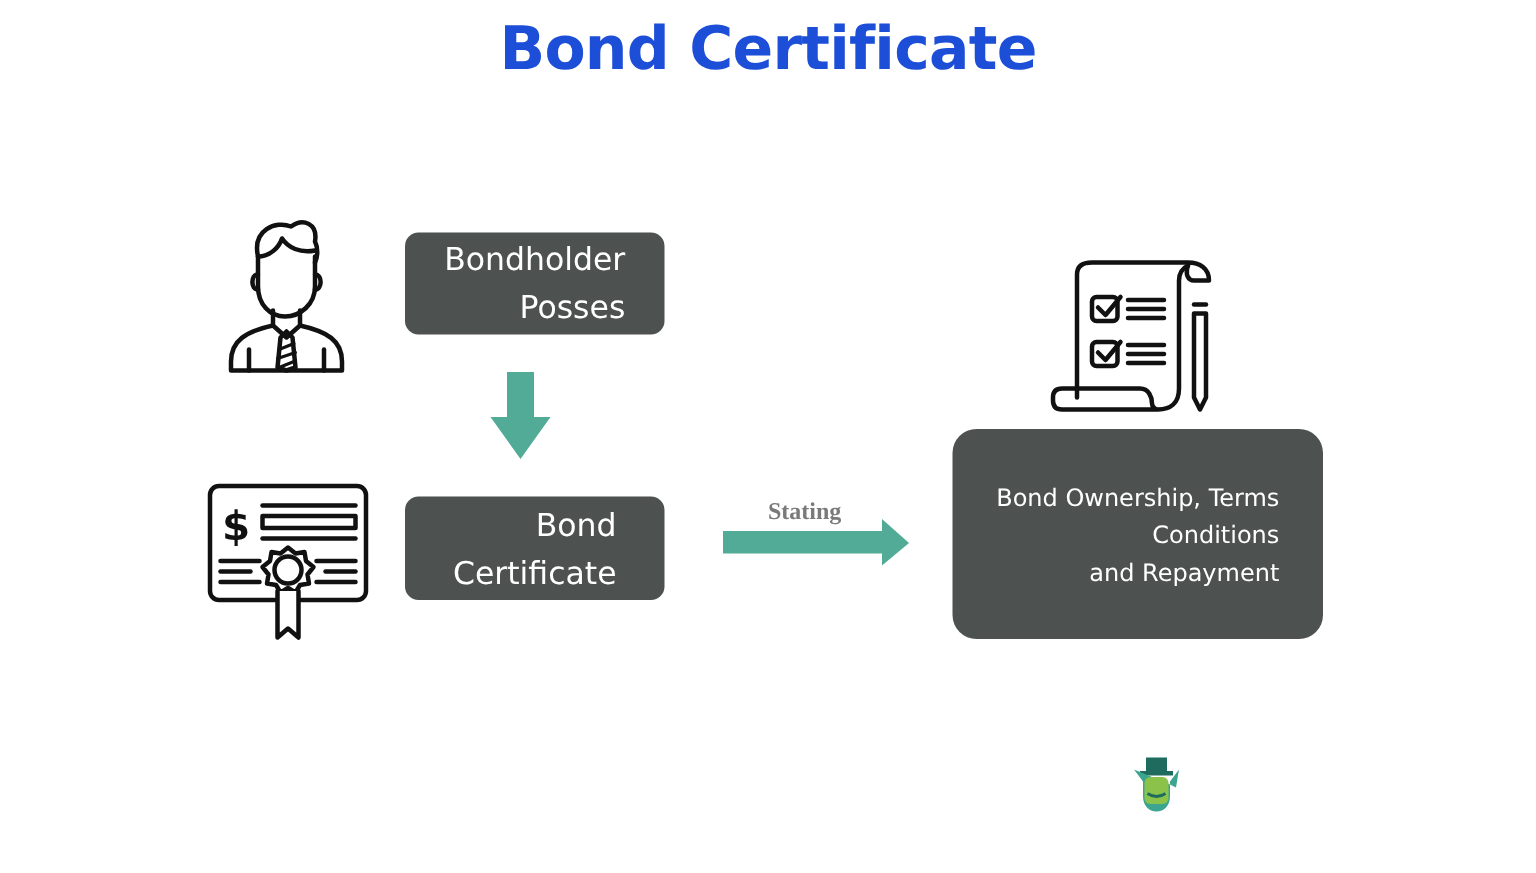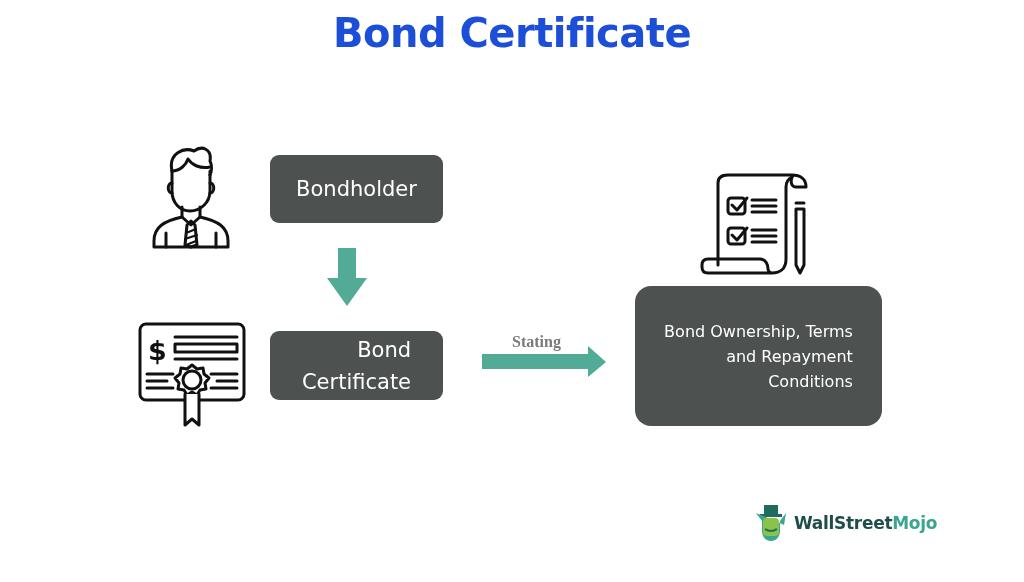--- a/index.html
+++ b/index.html
@@ -31,20 +31,21 @@
   <path d="M32 72 C14 76 4 82 4 96 L4 102 L78 102 L78 96 C78 82 68 76 50 72"></path>
   <path d="M16 102 L16 88"></path>
   <path d="M66 102 L66 88"></path>
   <path d="M37 80 L35 100 L41 102 L47 100 L45 80 L41 76 Z"></path>
   <path d="M36 88 L46 84 M35 94 L47 90 M36 100 L46 96" stroke-width="2"></path>
 </svg>
 
 <div class="box box1">
   <div>
     <div>Bondholder</div>
+    <div>Posses</div>
   </div>
 </div>
 
 <svg class="icon" style="left:325px;top:248px" width="44" height="60" viewBox="0 0 44 60">
   <polygon points="13,0 31,0 31,30 42,30 22,58 2,30 13,30" fill="#52ab96"></polygon>
 </svg>
 
 <svg class="icon" style="left:137px;top:321px" width="110" height="110" viewBox="0 0 110 110" fill="none" stroke="#111" stroke-width="3" stroke-linecap="round" stroke-linejoin="round">
   <rect x="3" y="3" width="104" height="76" rx="6"></rect>
   <text x="11" y="39" font-size="27" font-weight="bold" fill="#111" stroke="none" font-family="DejaVu Sans, sans-serif">$</text>
@@ -87,27 +88,26 @@
   <line x1="52" y1="57" x2="76" y2="57"></line>
   <line x1="52" y1="63" x2="76" y2="63"></line>
   <line x1="52" y1="69" x2="76" y2="69"></line>
   <line x1="96" y1="30" x2="104" y2="30"></line>
   <path d="M96 36 L104 36 L104 92 L100 100 L96 92 Z"></path>
 </svg>
 
 <div class="box box3">
   <div>
     <div>Bond Ownership, Terms</div>
+    <div>Conditions</div>
     <div>and Repayment</div>
-    <div>Conditions</div>
   </div>
 </div>
 
 <div class="logo">
   <svg width="34" height="40" viewBox="0 0 34 40">
     <rect x="10" y="2" width="14" height="10" fill="#1f6b5e"></rect>
     <rect x="6" y="11" width="22" height="3" fill="#1f6b5e"></rect>
     <path d="M2 10 L8 18 L8 28 C8 34 12 38 17 38 C22 38 26 34 26 28 L26 18 L32 10 L30 22 L26 20" fill="#3ba58f"></path>
     <rect x="9" y="15" width="16" height="18" rx="4" fill="#8bc34a"></rect>
     <path d="M11 26 Q17 30 23 26" stroke="#1f6b5e" stroke-width="2" fill="none"></path>
   </svg>
-  <div class="logo-text"><span class="a">WallStreet</span><span class="b">Mojo</span></div>
 </div>
 
 </body></html>

